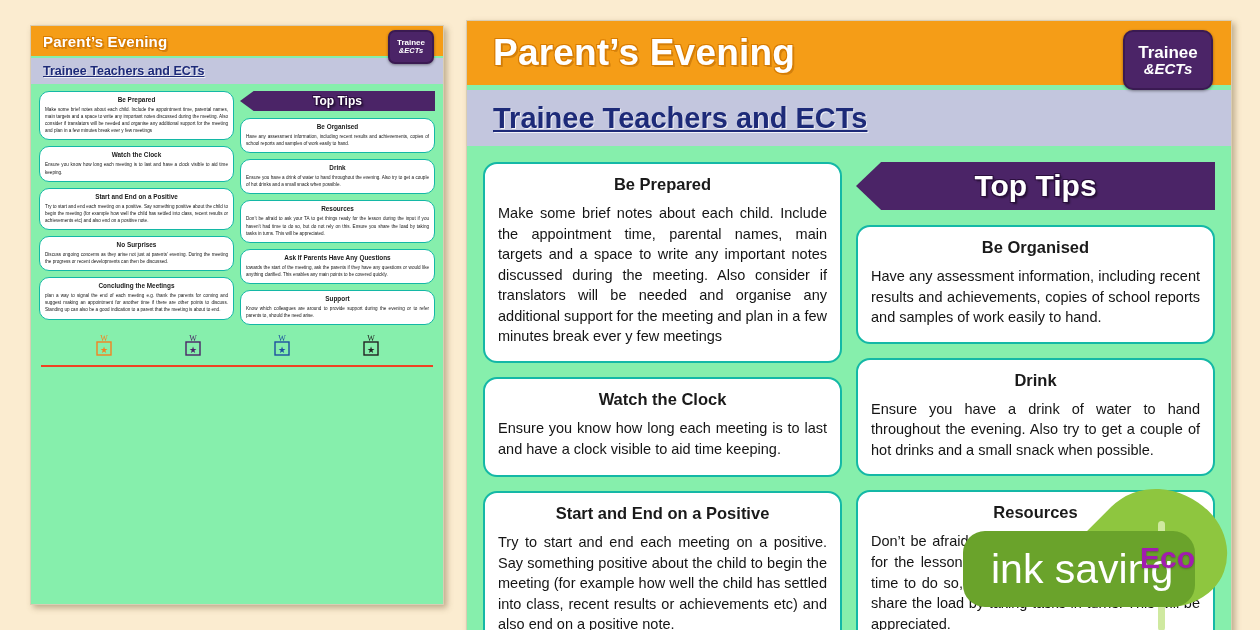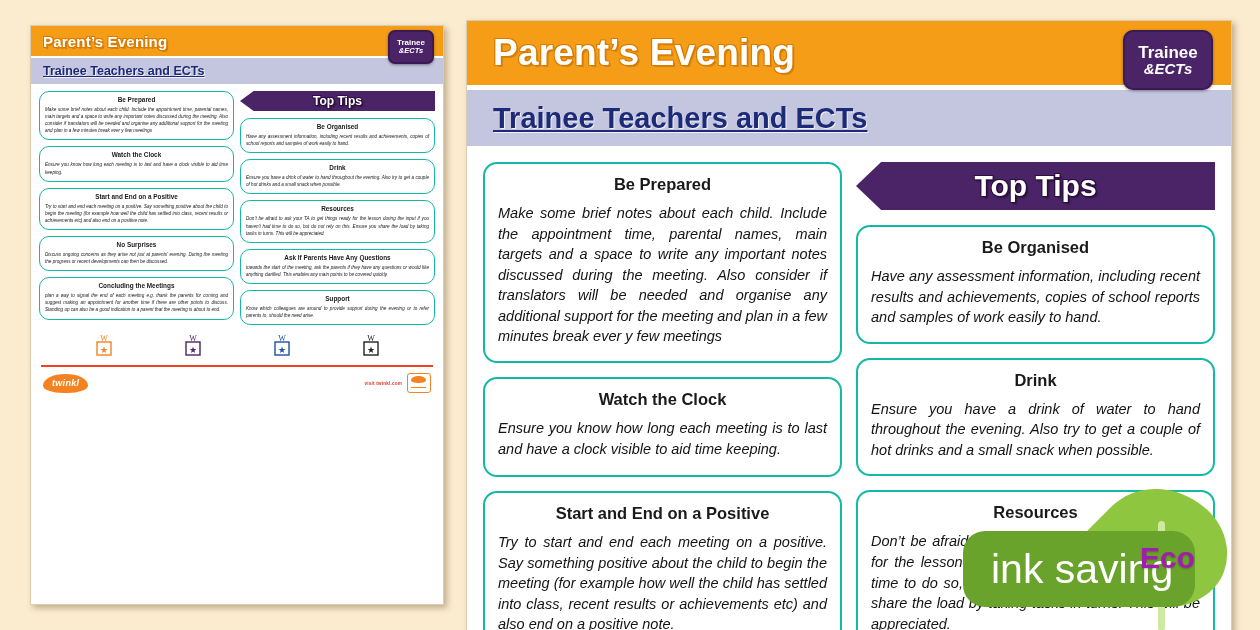--- a/index.html
+++ b/index.html
@@ -4,21 +4,21 @@
 <style>
   html,body{margin:0;padding:0;}
   body{
     width:1260px;height:630px;overflow:hidden;
     background:#fbecd0;
     font-family:"Liberation Sans", sans-serif;
     position:relative;
   }
   
   .sheet{
-    background:#ffffff;
+    background:#86efac;
     position:absolute;
     box-shadow:3px 3px 6px rgba(120,95,60,.45);
     overflow:hidden;
   }
   
   #thumb{
     left:30px; top:25px; width:412px; height:578px;
     border:1px solid #d9cdb4;
   }
   
@@ -81,21 +81,21 @@
     background:#ffffff;
     border:1px solid #14b8a6;
     border-radius:10px;
     box-sizing:border-box;
     position:relative;
   }
   .tip .t-title{
     text-align:center;font-weight:bold;color:#1a1a1a;
   }
   .tip .t-body{
-    color:#141414;text-align:justify;font-style:italic;
+    color:#141414;text-align:justify;
   }
 
   
   #thumb .hdr-orange{height:30px;padding-left:12px;}
   #thumb .hdr-orange .title{font-size:15px;}
   #thumb .hdr-sub{height:26px;padding-left:12px;margin-top:2px;}
   #thumb .hdr-sub .subtitle{font-size:12.5px;}
   #thumb .badge{
     position:absolute;right:9px;top:4px;width:42px;height:30px;border-radius:7px;
   }
@@ -273,30 +273,20 @@
     </svg>
     <svg class="ficon" viewBox="0 0 20 24">
       <text x="10" y="8" font-size="8" text-anchor="middle" fill="#222" font-family="Liberation Serif, serif">W</text>
       <rect x="3" y="9" width="14" height="13" fill="none" stroke="#222" stroke-width="1.4"></rect>
       <text x="10" y="20" font-size="9" text-anchor="middle" fill="#222" font-family="Liberation Serif, serif">★</text>
     </svg>
   </div>
 
   <div class="foot-rule"></div>
 
-  <div class="foot-bar">
-    <span class="twinkl-logo">twinkl</span>
-    <span class="visit-wrap">
-      <span class="visit">visit twinkl.com</span>
-      <span class="mini-cloud">
-        <span class="c"></span>
-          <span class="l"></span>
-      </span>
-    </span>
-  </div>
 </div>
 
 <div class="sheet" id="preview">
 
   <div class="hdr-orange">
     <span class="title">Parent’s Evening</span>
     <div class="badge">
       <span class="b1">Trainee</span>
       <span class="b2">&amp;ECTs</span>
     </div>

